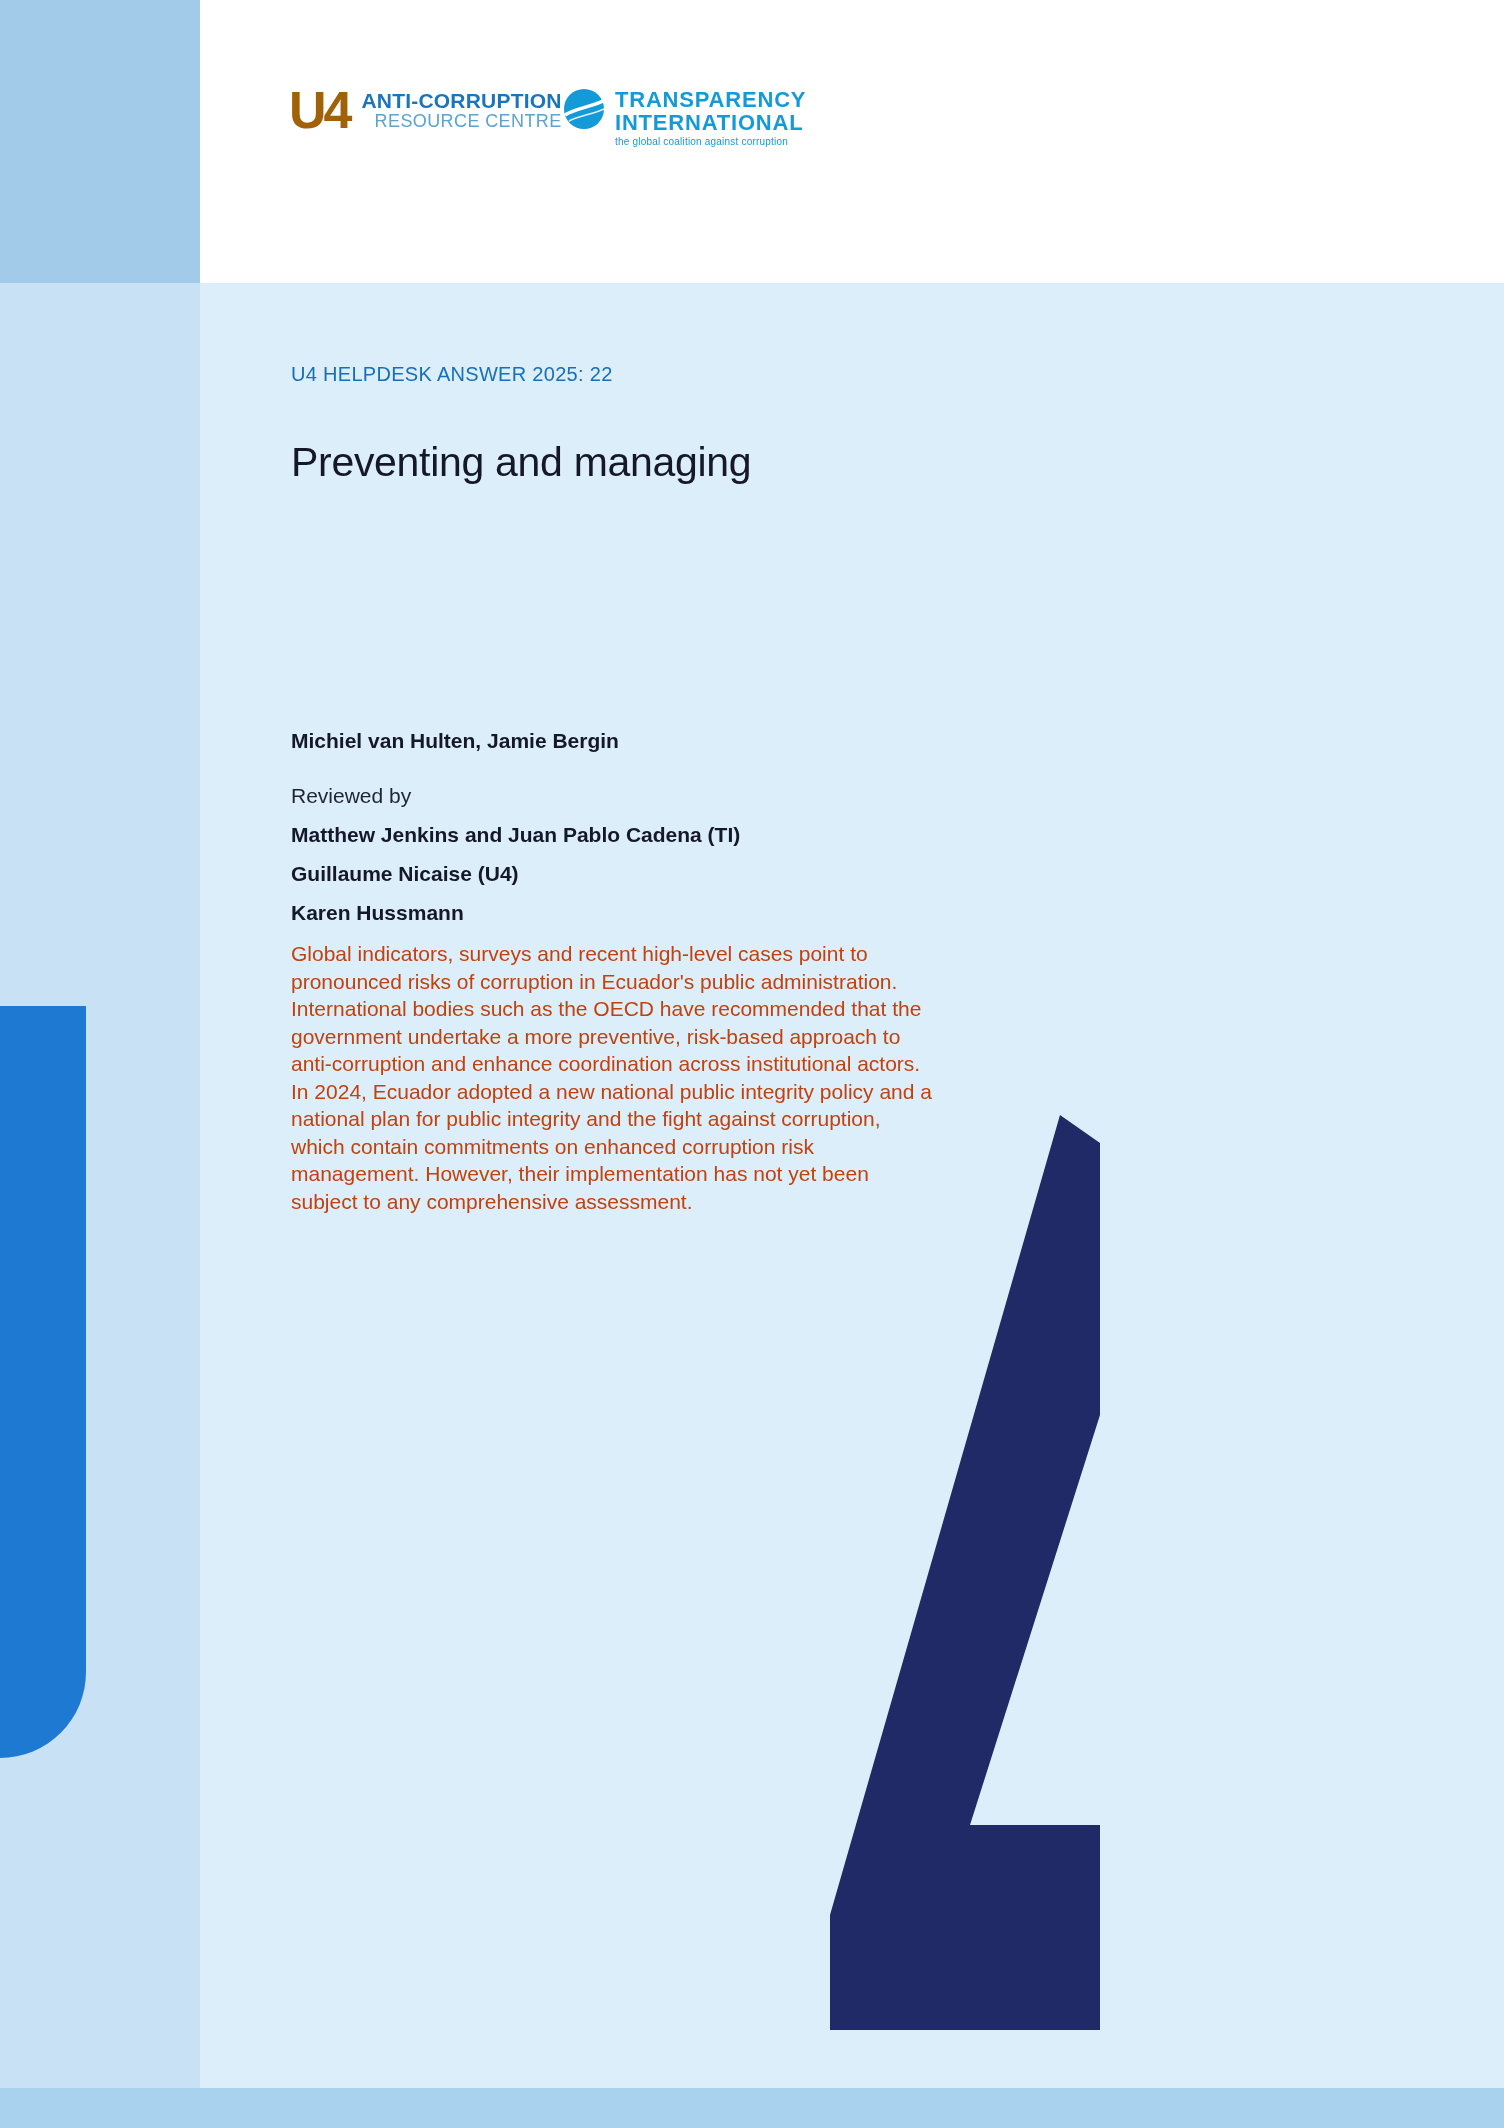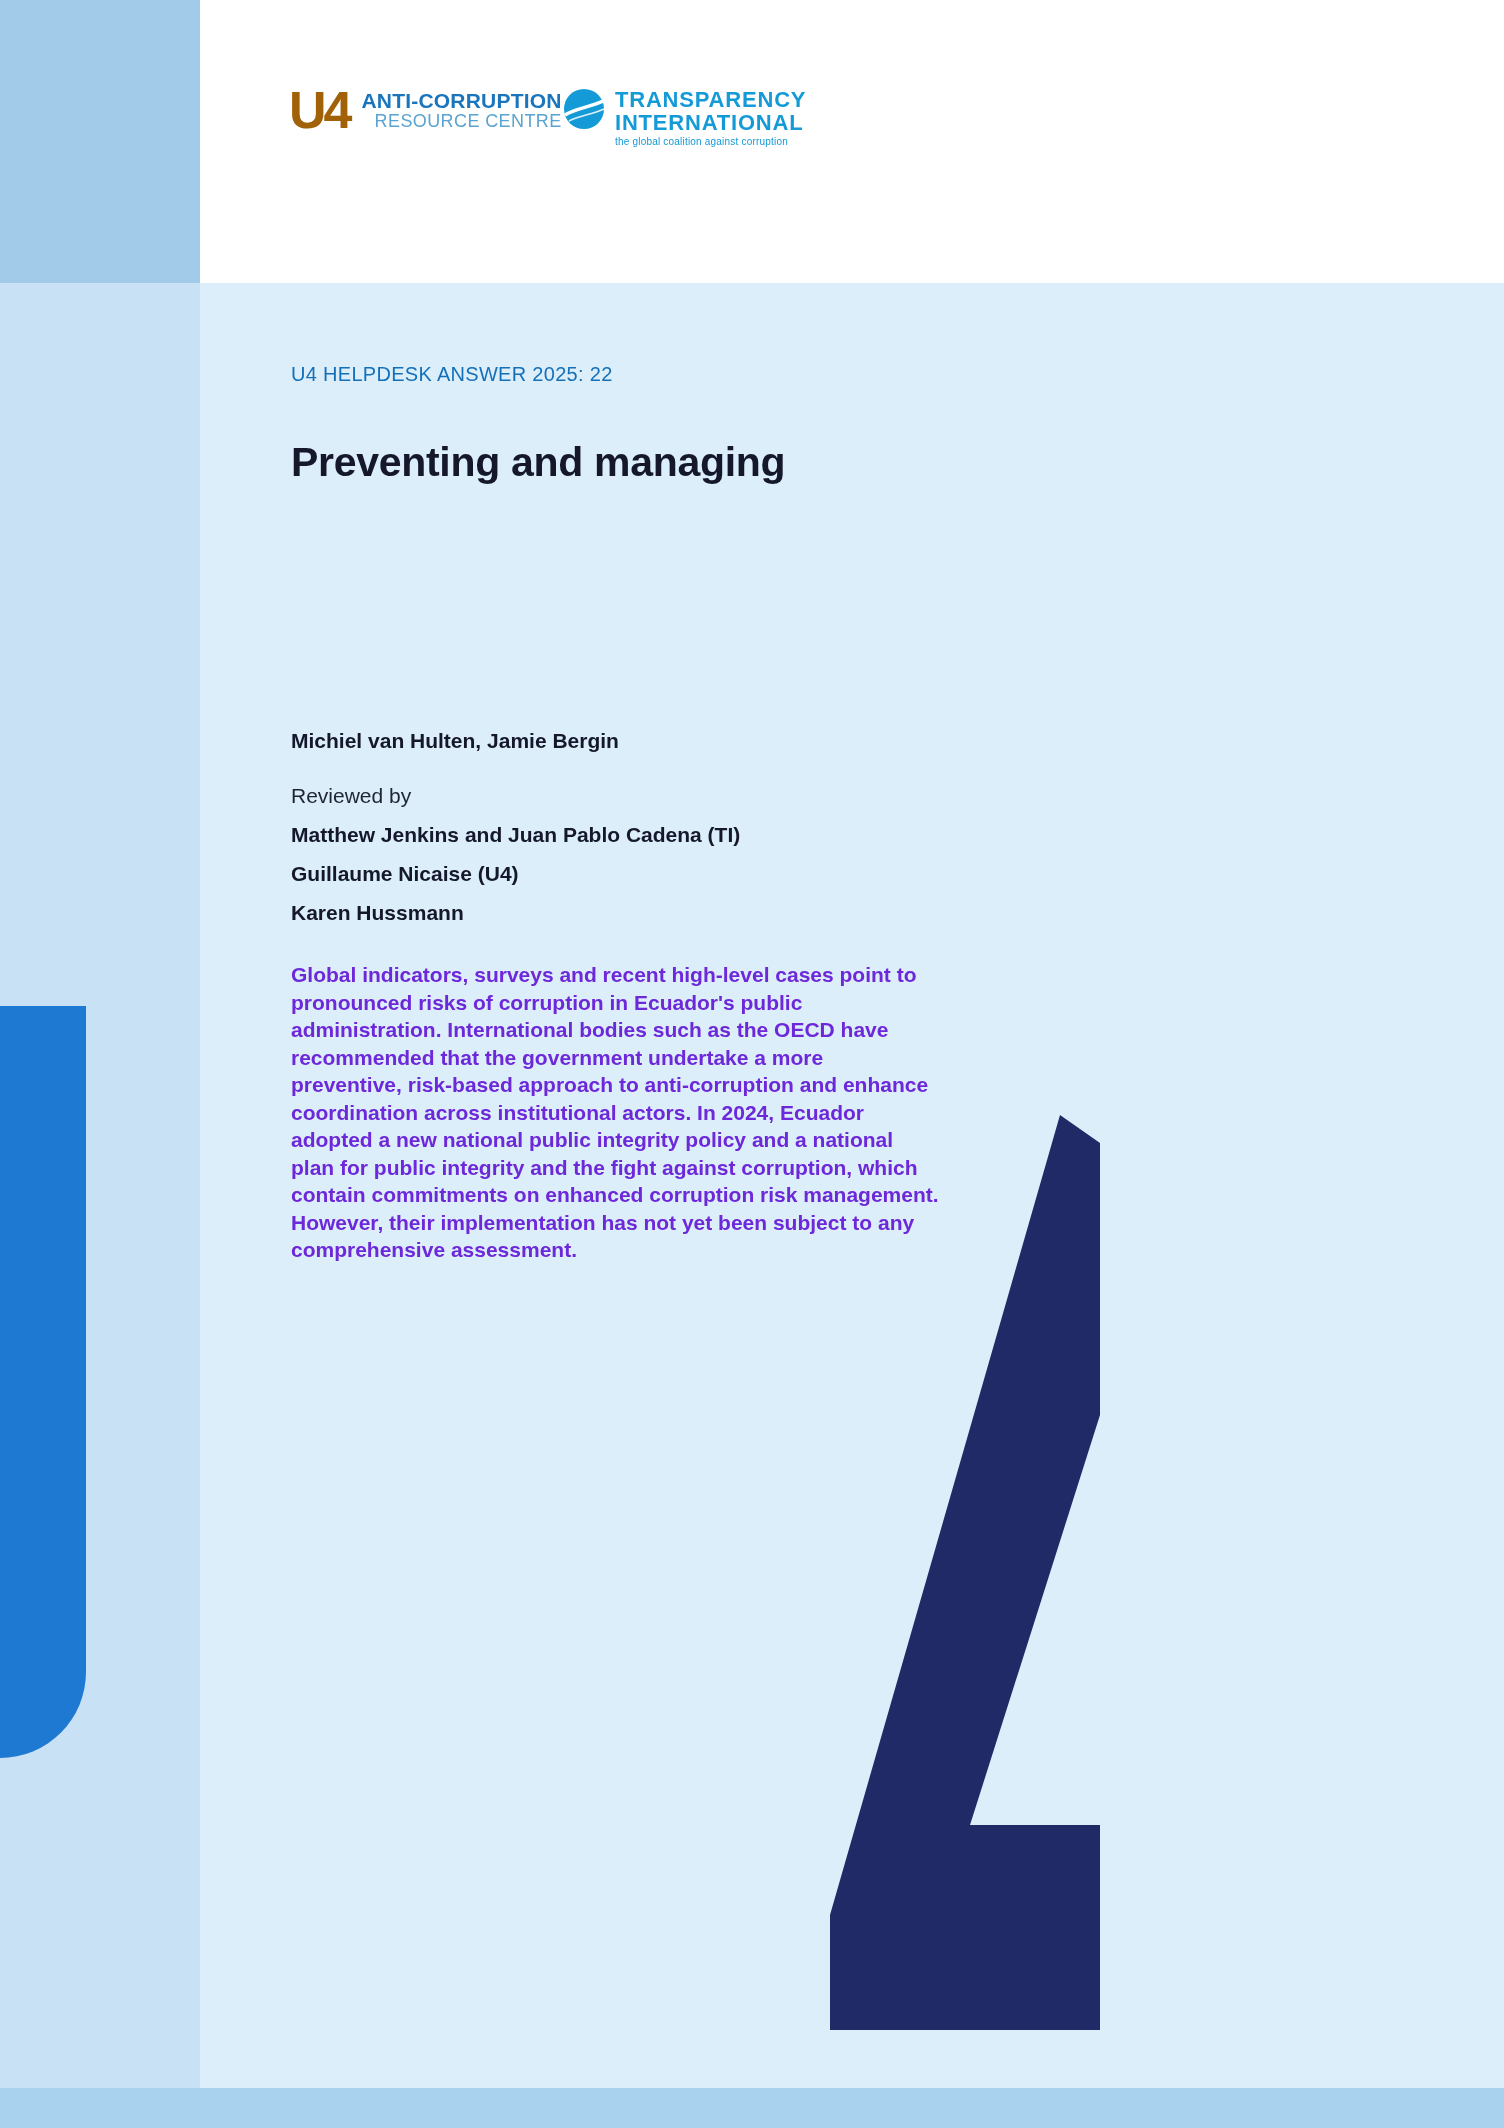--- a/index.html
+++ b/index.html
@@ -79,37 +79,37 @@
 
   
   .series-label {
     position: absolute; left: 291px; top: 363px;
     font-size: 20px; font-weight: 400; color: #1470b8;
     letter-spacing: 0.3px;
   }
   .title {
     position: absolute; left: 291px; top: 436px;
     margin: 0;
-    font-size: 41px; font-weight: 700; color: #15182b;
+    font-size: 41px; font-weight: 400; color: #15182b;
     line-height: 52px; letter-spacing: -0.3px;
   }
   .title .title-line { display: block; }
 
   .people-block {
     position: absolute; left: 291px; top: 729px;
     font-size: 21px; color: #15182b;
   }
   .authors { font-weight: 700; }
   .reviewed-by { font-weight: 400; margin-top: 31px; color: #1e2433; }
   .reviewer { font-weight: 700; margin-top: 15px; }
 
   .abstract {
-    position: absolute; left: 291px; top: 961px;
+    position: absolute; left: 291px; top: 940px;
     width: 648px; margin: 0;
-    font-size: 21px; font-weight: 700; color: #6d28d9;
+    font-size: 21px; font-weight: 400; color: #c2410c;
     line-height: 27.5px;
   }
 </style>
 </head>
 <body>
 
 <div class="page">
 
   <div class="top-white"></div>
   <div class="corner-block"></div>

